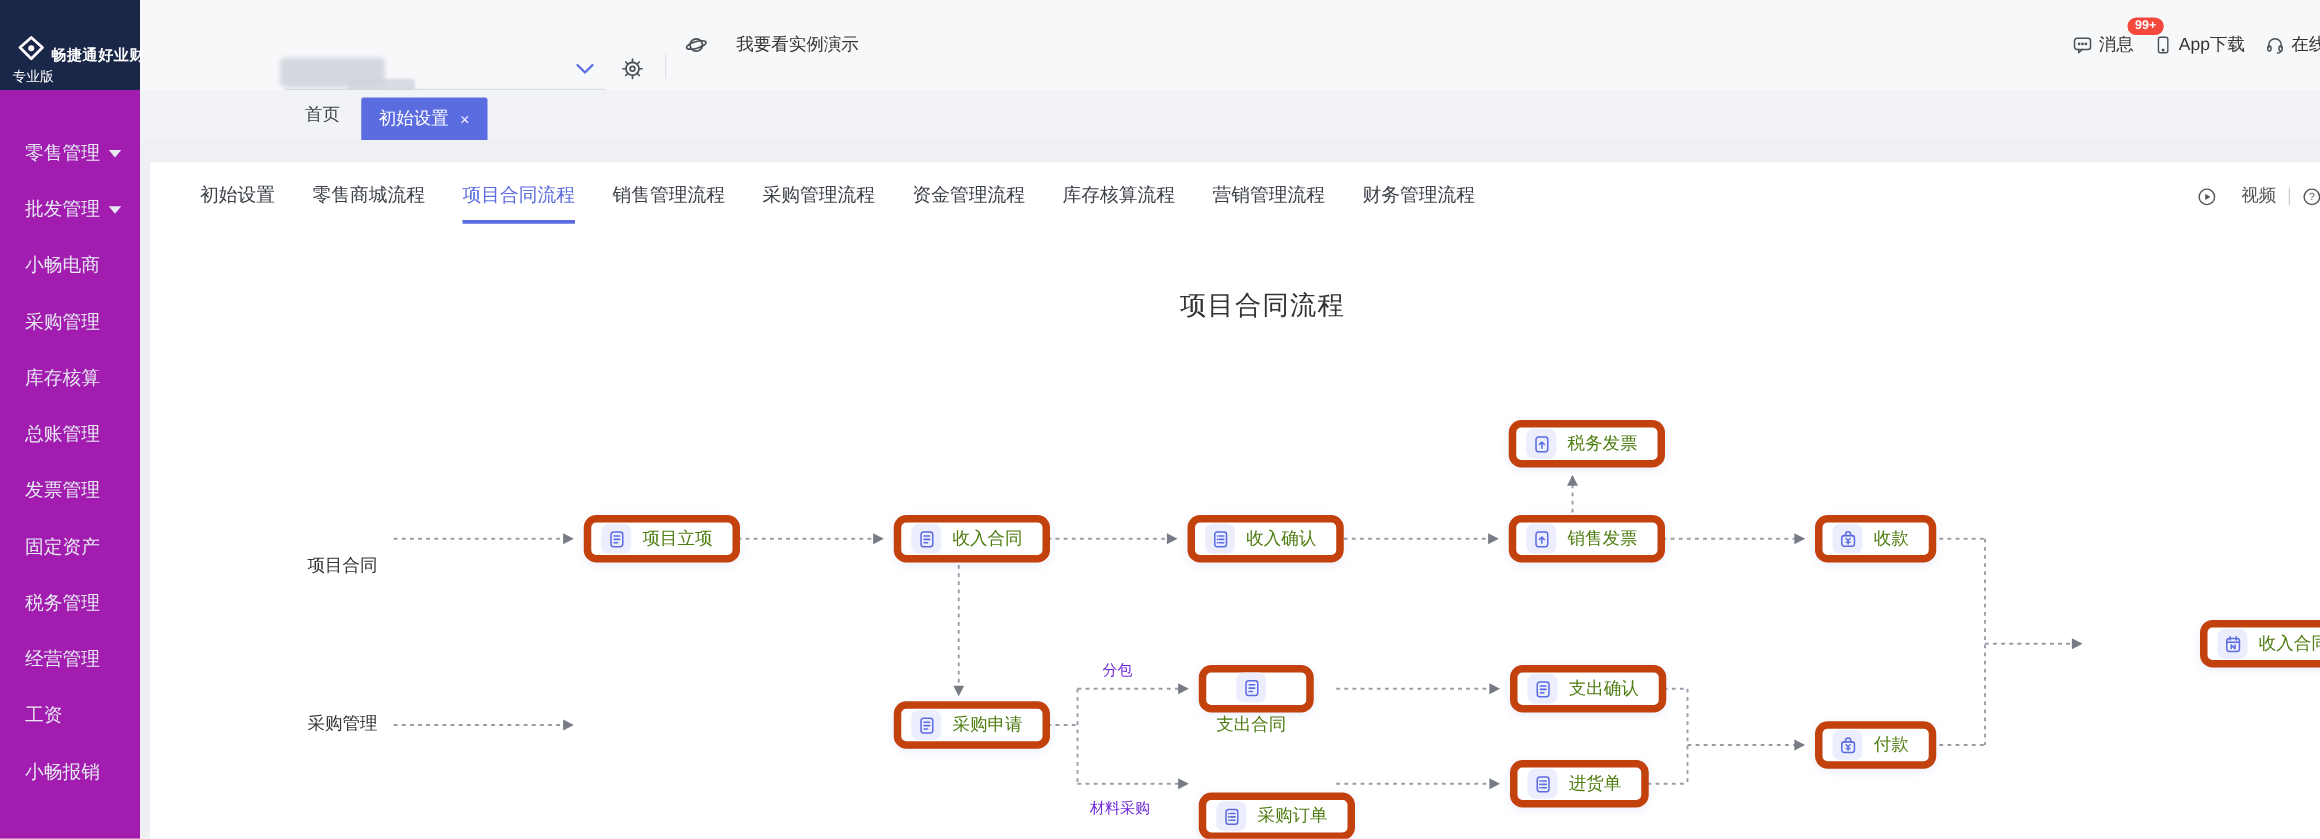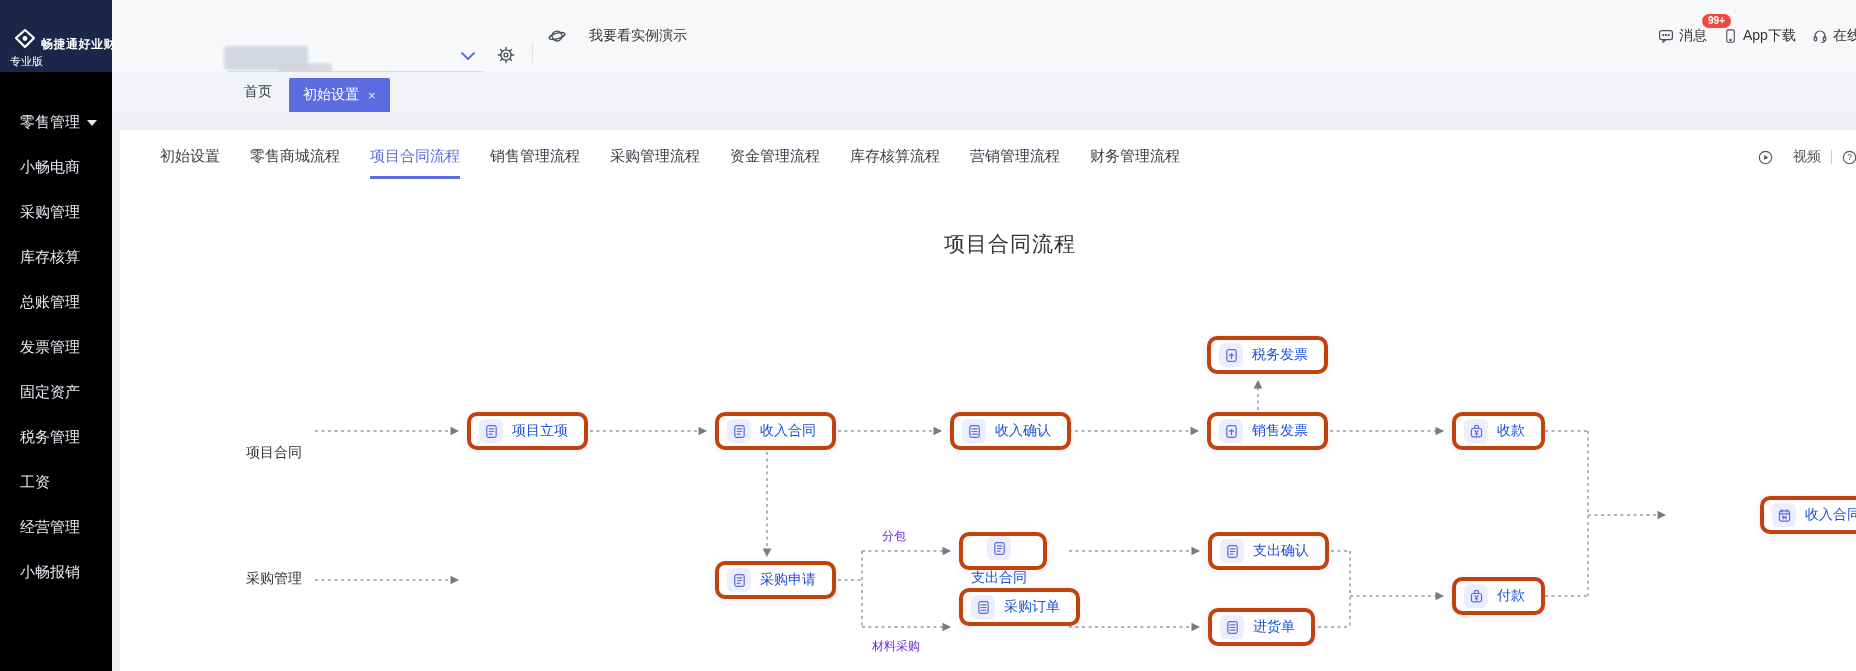--- a/index.html
+++ b/index.html
@@ -3,21 +3,21 @@
 <meta charset="utf-8">
 <style>
   html,body{margin:0;padding:0;}
   body{
     width:1856px;height:671px;position:relative;overflow:hidden;
     background:#eef0f3;
     font-family:"Liberation Sans","DejaVu Sans",sans-serif;
     color:#333;
   }
   
-  .sidebar{position:absolute;left:0;top:0;width:112px;height:671px;background:#000000;z-index:6;}
+  .sidebar{position:absolute;left:0;top:0;width:112px;height:671px;background:#a21caf;z-index:6;}
   .logo-block{position:relative;height:72px;background:#1a2748;}
   .logo-mark{position:absolute;left:13px;top:28px;}
   .brand-name{position:absolute;left:41px;top:36px;font-size:12px;color:#fff;font-weight:bold;white-space:nowrap;letter-spacing:.5px;}
   .edition{position:absolute;left:10px;top:54px;font-size:11px;color:#fff;}
   .side-items{position:absolute;left:0;top:100px;width:112px;}
   .side-item{height:45px;display:flex;align-items:center;padding-left:20px;font-size:15px;color:#e7eaf3;cursor:pointer;white-space:nowrap;}
   .caret{width:0;height:0;border-left:5px solid transparent;border-right:5px solid transparent;border-top:6px solid #e7eaf3;margin-left:7px;}
   
   .topbar{position:absolute;left:112px;top:0;width:1744px;height:72px;background:#f7f8fa;}
   .acct-underline{position:absolute;left:116px;top:71px;width:256px;height:1px;background:#d9dce2;}
@@ -41,22 +41,22 @@
   .ptabs{position:absolute;left:160px;top:147px;display:flex;gap:30px;font-size:15px;color:#3a3f47;z-index:3;}
   .ptab{padding-bottom:10px;cursor:pointer;border-bottom:3px solid transparent;white-space:nowrap;}
   .ptab.active{color:#5b6ce0;border-bottom-color:#5b6ce0;}
   .page-actions{position:absolute;left:1758px;top:148px;display:flex;align-items:center;gap:6px;font-size:14px;color:#555;z-index:3;white-space:nowrap;}
   .pa-item{display:flex;align-items:center;gap:20px;cursor:pointer;}
   .pa-div{width:1px;height:14px;background:#ccc;margin:0 4px;}
   .flow-title{position:absolute;left:1010px;top:230px;transform:translateX(-50%);font-size:21px;color:#333;font-weight:500;letter-spacing:1px;z-index:3;}
   
   .flow-svg{position:absolute;left:0;top:0;z-index:2;pointer-events:none;}
   .node{position:absolute;display:inline-flex;align-items:center;gap:9px;height:38px;padding:0 16px 0 8px;
-    background:#fff;border:4px solid #c2410c;border-radius:10px;box-shadow:0 2px 8px rgba(100,115,230,.12);
-    font-size:14px;color:#1d4ed8;white-space:nowrap;cursor:pointer;z-index:4;box-sizing:border-box;}
+    background:#fff;border:6px solid #c2410c;border-radius:10px;box-shadow:0 2px 8px rgba(100,115,230,.12);
+    font-size:14px;color:#4d7c0f;white-space:nowrap;cursor:pointer;z-index:4;box-sizing:border-box;}
   .chip{width:24px;height:24px;border-radius:6px;background:#eceefe;color:#5b6ce0;display:flex;align-items:center;justify-content:center;flex:0 0 auto;}
   .chip svg{width:15px;height:15px;stroke:currentColor;fill:none;stroke-width:1.3;stroke-linecap:round;stroke-linejoin:round;}
   .lane-label{position:absolute;font-size:14px;color:#333;font-weight:500;z-index:3;white-space:nowrap;}
   .edge-label{position:absolute;font-size:12px;color:#6d28d9;z-index:3;white-space:nowrap;}
   .ticon{stroke:#4a4f58;fill:none;stroke-width:1.2;stroke-linecap:round;stroke-linejoin:round;}
 </style>
 </head>
 <body>
 
 <div class="sidebar">
@@ -69,20 +69,24 @@
     </span>
     <span class="brand-name">畅捷通好业财</span>
     <span class="edition">专业版</span>
   </div>
   <div class="side-items">
       <div class="side-item">
         <span>零售管理</span>
         <span class="caret"></span>
       </div>
       <div class="side-item">
+        <span>批发管理</span>
+        <span class="caret"></span>
+      </div>
+      <div class="side-item">
         <span>小畅电商</span>
       </div>
       <div class="side-item">
         <span>采购管理</span>
       </div>
       <div class="side-item">
         <span>库存核算</span>
       </div>
       <div class="side-item">
         <span>总账管理</span>
@@ -90,24 +94,24 @@
       <div class="side-item">
         <span>发票管理</span>
       </div>
       <div class="side-item">
         <span>固定资产</span>
       </div>
       <div class="side-item">
         <span>税务管理</span>
       </div>
       <div class="side-item">
+        <span>经营管理</span>
+      </div>
+      <div class="side-item">
         <span>工资</span>
-      </div>
-      <div class="side-item">
-        <span>经营管理</span>
       </div>
       <div class="side-item">
         <span>小畅报销</span>
       </div>
     </div>
 </div>
 
 <div class="topbar">
   <div class="acct-underline"></div>
   <div class="redact1"></div>
@@ -317,21 +321,21 @@
     </div>
     <div class="node" style="left: 715px; top: 561px;">
       <span class="chip">
         <svg viewBox="0 0 16 16">
           <rect x="3" y="1.8" width="10" height="12.4" rx="2"></rect>
           <path d="M5.6 5.2h4.8M5.6 8h4.8M5.6 10.8h3"></path>
         </svg>
       </span>
       <span>采购申请</span>
     </div>
-    <div class="node" style="left: 959px; top: 588px;">
+    <div class="node" style="left: 959px; top: 634px;">
       <span class="chip">
         <svg viewBox="0 0 16 16">
           <rect x="3" y="1.8" width="10" height="12.4" rx="2"></rect>
           <path d="M6.9 5.2h3.8M6.9 8h3.8M6.9 10.8h3.8M5.2 5.2h.4M5.2 8h.4M5.2 10.8h.4"></path>
         </svg>
       </span>
       <span>采购订单</span>
     </div>
     <div class="node" style="left: 1208px; top: 608px;">
       <span class="chip">

